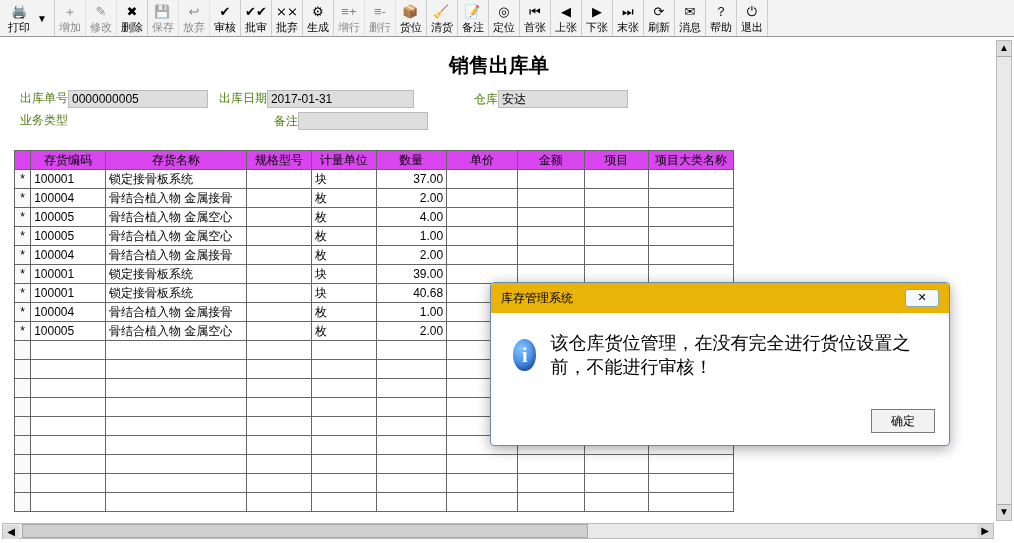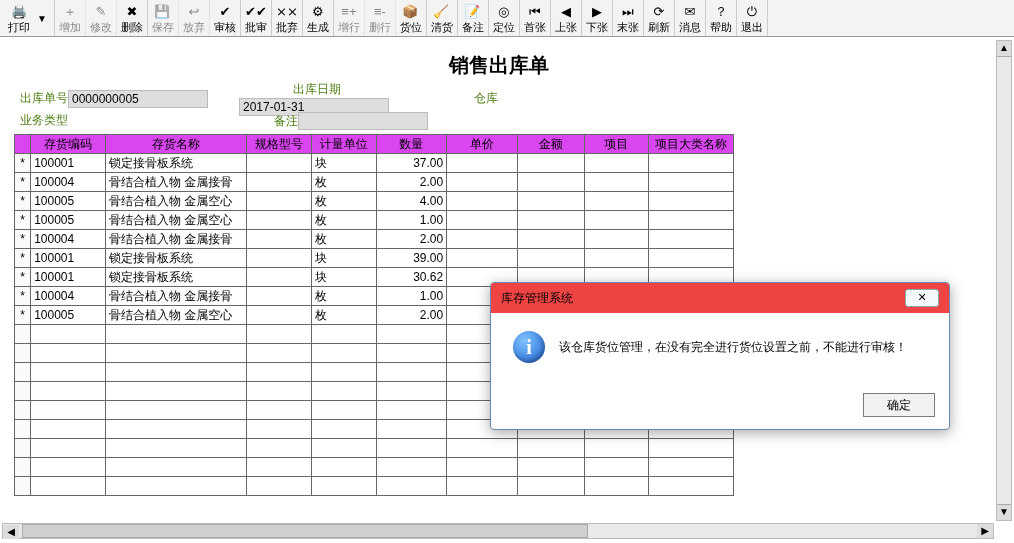--- a/index.html
+++ b/index.html
@@ -36,29 +36,29 @@
     display:flex; align-items:center; justify-content:center;
     font-size: 13px;
   }
   .toolbar-btn .tb-label { font-size: 11px; line-height: 14px; }
   .print-group { display:flex; align-items:center; padding:0 4px; border-right:1px solid #ccc;}
   .print-group .dd { font-size:10px; padding:0 3px; cursor:pointer; }
   .title-area { height: 46px; display:flex; align-items:flex-end; justify-content:center; }
   .title-area h1 { margin:0 16px 4px 0; font-size: 20px; font-weight:bold; }
   .form-area { padding: 6px 14px 4px 14px; }
   .form-row { display:flex; align-items:center; margin-bottom: 3px; height:19px;}
-  .form-row.lastrow { margin-bottom: 0; }
+  .form-row.lastrow { margin-bottom: 16px; }
   .fld { display:flex; align-items:center; }
   .fld-label { color:#4d7c0f; text-align:right; width:54px; padding-right:0;}
   .fld-val {
     background:#dedede; border:1px solid #bbb; height:18px; line-height:16px;
     padding:0 3px; overflow:hidden; white-space:nowrap;
   }
   .w1 { width: 140px; } .w2 { width: 150px; } .w3 { width: 130px; }
-  .gap-a { width: 200px; } .gap-b { width: 200px; flex-direction: column; } .gap-c { width: 200px; align-items: flex-end; }
+  .gap-a { width: 200px; } .gap-b { width: 200px; } .gap-c { width: 200px; align-items: flex-end; }
   .grid-wrap { padding: 0 14px; height: 380px; }
   table.grid { border-collapse: collapse; width: 720px; table-layout: fixed; }
   table.grid th, table.grid td {
     border: 1px solid #666; height: 19px; padding: 0 3px;
     font-size: 12px; background:#fff; overflow:hidden; white-space:nowrap;
   }
   table.grid th { background:#d946ef; font-weight:normal; text-align:center; }
   table.grid td.rowhdr { background:#fafafa; text-align:center; width:16px; padding:0;}
   table.grid td.num { text-align:right; }
   .empty td { color:transparent; }
@@ -77,39 +77,39 @@
   .scroll-h .sh-thumb { position:absolute; left:0; top:0; bottom:0; width:60%; background:#cfcfcf; border:1px solid #aaa;}
   .scroll-h .sh-btn.right { float:right; }
   
   .dialog {
     position:absolute; left:490px; top:282px; width:460px;
     background:#fff; border:1px solid #6a8ab4; box-shadow:0 3px 14px rgba(0,0,0,.35);
     border-radius:4px; overflow:hidden;
   }
   .dialog .dlg-title {
     display:flex; align-items:center; justify-content:space-between;
-    padding:6px 10px; font-size:12px; background:#ef4444;
+    padding:6px 10px; font-size:12px; background:#eab308;
   }
   .dialog .dlg-close {
     width:34px; height:18px; border:1px solid #8aa; border-radius:3px;
     text-align:center; line-height:15px; font-size:11px; cursor:pointer;
     background:#f6f9fc;
   }
   .dialog .dlg-body { display:flex; align-items:center; padding:18px 16px 22px 22px; gap:14px;}
   .dialog .info-icon {
     width:32px; height:32px; border-radius:50%;
     background: radial-gradient(circle at 35% 30%, #7fc3ff, #1a5fd0);
     color:#fff; font-weight:bold; font-size:20px; display:flex; align-items:center; justify-content:center;
     font-family: Georgia, serif;
     box-shadow: inset -2px -3px 4px rgba(0,0,0,.25);
   }
-  .dialog .dlg-msg { font-size:12px; }
+  .dialog .dlg-msg { font-size:18px; }
   .dialog .dlg-foot { display:flex; justify-content:flex-end; padding:8px 14px 12px; border-top:0;}
   .dialog .dlg-ok {
-    width:72px; height:24px; border:1px solid #7a7a7a; background:#f2f2f2;
+    width:64px; height:24px; border:1px solid #7a7a7a; background:#f2f2f2;
     cursor:pointer; font-size:12px;
   }
 </style>
 </head>
 <body>
 
 <div class="toolbar">
   <div class="print-group">
     <div class="toolbar-btn" style="border-right:none;">
       <span class="tb-icon">🖨️</span>
@@ -223,20 +223,21 @@
       <span class="fld-label">出库单号</span>
       <span class="fld-val w1">0000000005</span>
     </div>
     <div class="fld gap-b">
       <span class="fld-label">出库日期</span>
       <span class="fld-val w2">2017-01-31</span>
     </div>
     <div style="width:30px;"></div>
     <div class="fld gap-c">
       <span class="fld-label">仓库</span>
+      <span class="fld-val w3">安达</span>
     </div>
   </div>
   <div class="form-row lastrow">
     <div class="fld gap-a">
       <span class="fld-label">业务类型</span>
     </div>
     <div style="width:30px;"></div>
     <div class="fld gap-c">
       <span class="fld-label">备注</span>
       <span class="fld-val w3"></span>
@@ -344,21 +345,21 @@
           <td></td>
           <td></td>
           <td></td>
         </tr>
         <tr>
           <td class="rowhdr">*</td>
           <td>100001</td>
           <td>锁定接骨板系统</td>
           <td></td>
           <td>块</td>
-          <td class="num">30.62</td>
+          <td class="num">40.68</td>
           <td></td>
           <td></td>
           <td></td>
           <td></td>
         </tr>
         <tr>
           <td class="rowhdr">*</td>
           <td>100004</td>
           <td>骨结合植入物 金属接骨</td>
           <td></td>

